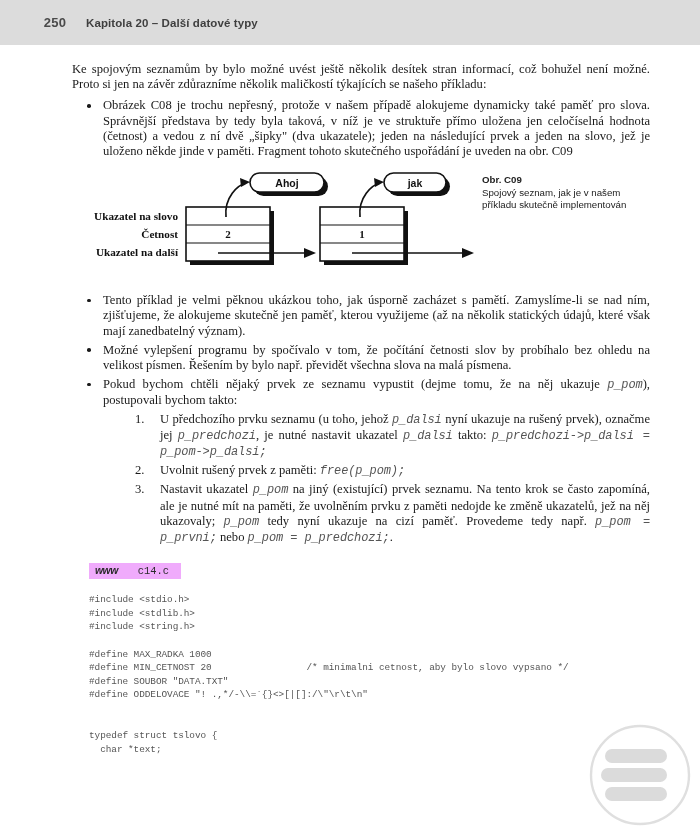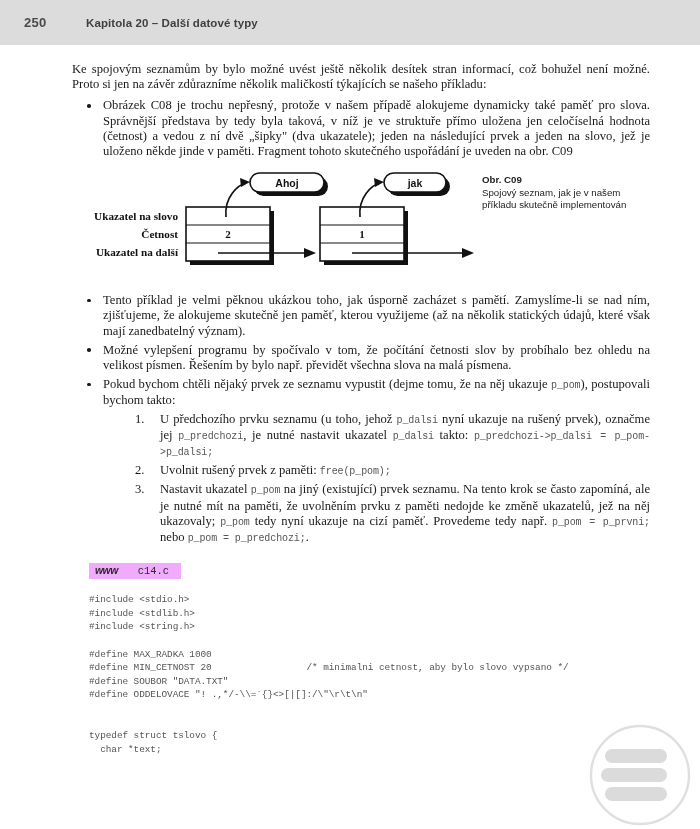--- a/index.html
+++ b/index.html
@@ -24,20 +24,21 @@
     width: 700px;
     height: 45px;
     background: #dcdcdc;
   }
   .header-inner {
     position: absolute;
     left: 24px;
     top: 15px;
     display: flex;
     align-items: baseline;
+    text-align: center;
   }
   .page-number {
     font-family: "Liberation Sans", "DejaVu Sans", sans-serif;
     font-size: 13px;
     font-weight: 700;
     color: #4a4a4a;
     letter-spacing: 0.3px;
     width: 62px;
   }
   .chapter-title {
@@ -105,23 +106,24 @@
   ol.numbered > li .num {
     position: absolute;
     left: 32px;
     top: 0;
     width: 18px;
     text-align: left;
   }
 
   code, .code-inline {
     font-family: "Liberation Mono", "DejaVu Sans Mono", monospace;
-    font-size: 10px;
+    font-size: 12px;
     color: #555;
     letter-spacing: -0.1px;
+    font-style: italic;
   }
 
   
   .figure {
     position: relative;
     height: 120px;
     margin: 8px 0 4px 0;
   }
   .fig-svg { position: absolute; left: 0; top: 0; }
 

